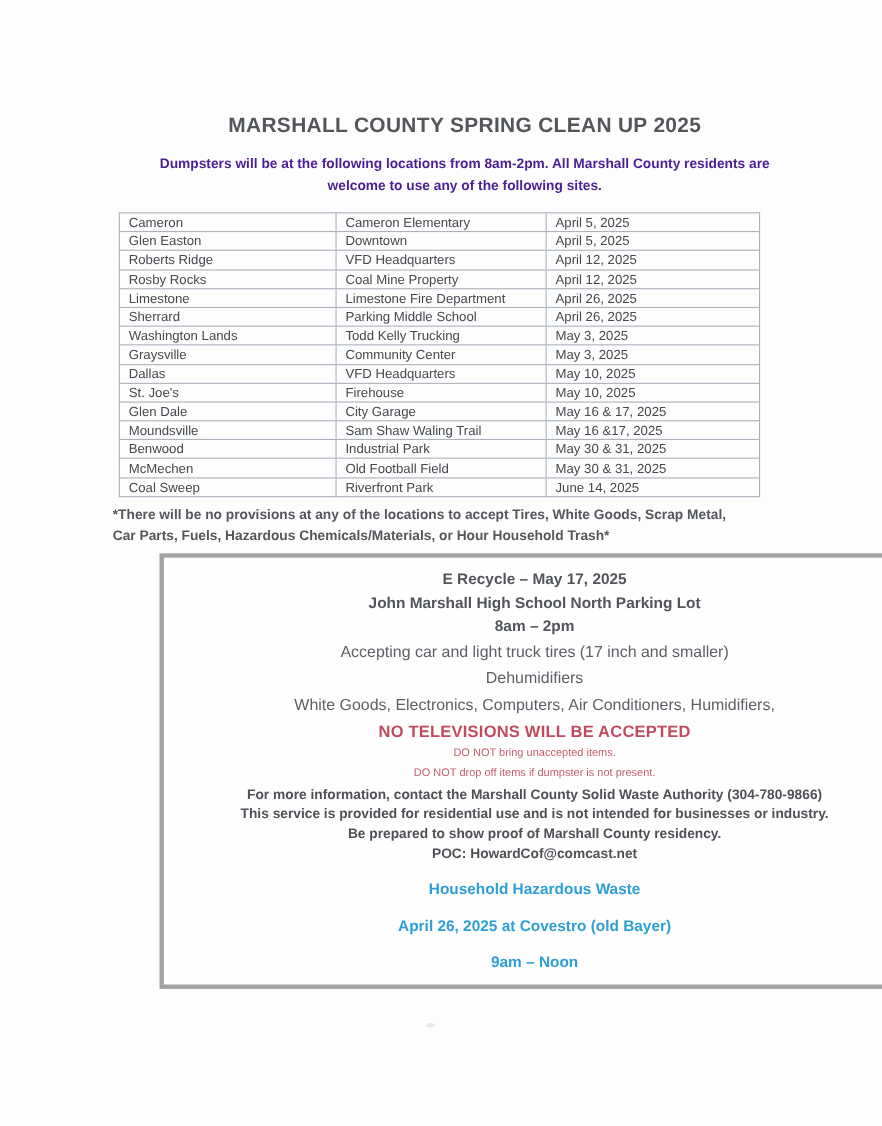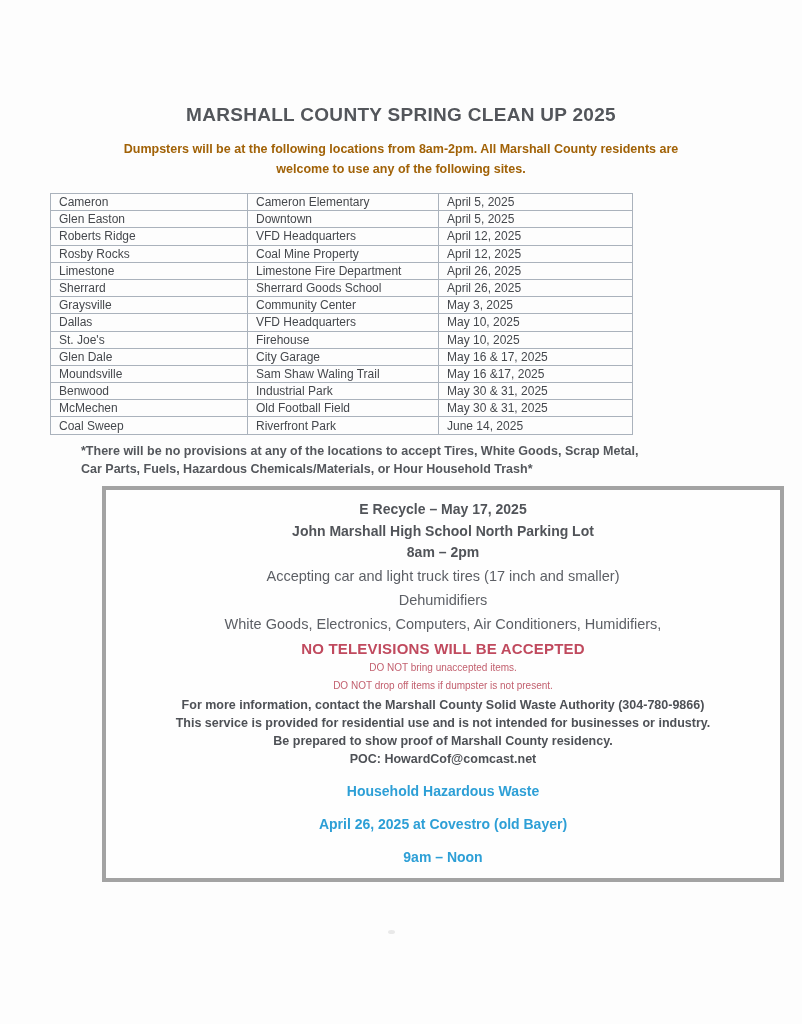--- a/index.html
+++ b/index.html
@@ -10,41 +10,42 @@
   .page {
     position: relative;
     width: 802px;
     height: 1024px;
     background: #fdfdfd;
     font-family: "Liberation Sans", "DejaVu Sans", sans-serif;
     color: #4f5257;
     overflow: hidden;
     box-sizing: border-box;
     padding-top: 104px;
+    padding-left: 43px;
   }
   .title {
     margin: 0;
     text-align: center;
     font-size: 19px;
     font-weight: bold;
     letter-spacing: 0.3px;
     color: #53565b;
   }
   .intro {
     margin: 13px auto 0;
     width: 640px;
     text-align: center;
     font-size: 12.5px;
     font-weight: bold;
     line-height: 1.6;
-    color: #a16207;
+    color: #4c1d95;
   }
   table.schedule {
     border-collapse: collapse;
-    margin: 14px 0 0 50px;
+    margin: 14px 0 0 65px;
     width: 582px;
     table-layout: fixed;
     font-size: 12px;
     color: #45484d;
   }
   table.schedule td {
     border: 1px solid #aab2bc;
     height: 16.2px;
     padding: 0 4px 0 8px;
     line-height: 14px;
@@ -159,22 +160,27 @@
         <td>Coal Mine Property</td>
         <td>April 12, 2025</td>
       </tr>
       <tr>
         <td>Limestone</td>
         <td>Limestone Fire Department</td>
         <td>April 26, 2025</td>
       </tr>
       <tr>
         <td>Sherrard</td>
-        <td>Sherrard Goods School</td>
+        <td>Parking Middle School</td>
         <td>April 26, 2025</td>
+      </tr>
+      <tr>
+        <td>Washington Lands</td>
+        <td>Todd Kelly Trucking</td>
+        <td>May 3, 2025</td>
       </tr>
       <tr>
         <td>Graysville</td>
         <td>Community Center</td>
         <td>May 3, 2025</td>
       </tr>
       <tr>
         <td>Dallas</td>
         <td>VFD Headquarters</td>
         <td>May 10, 2025</td>

